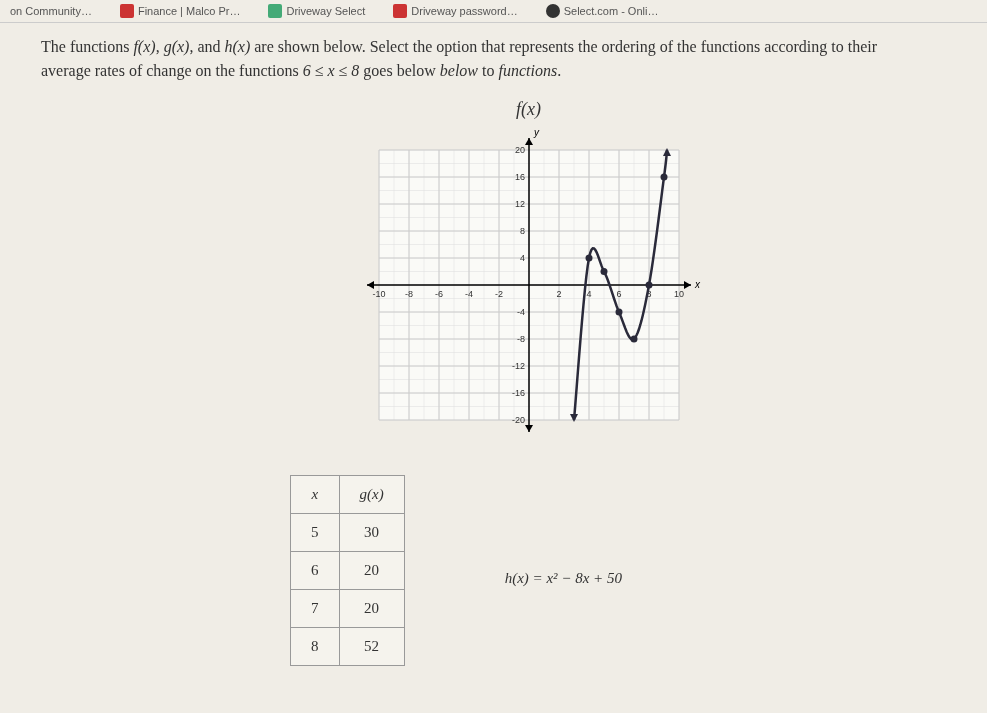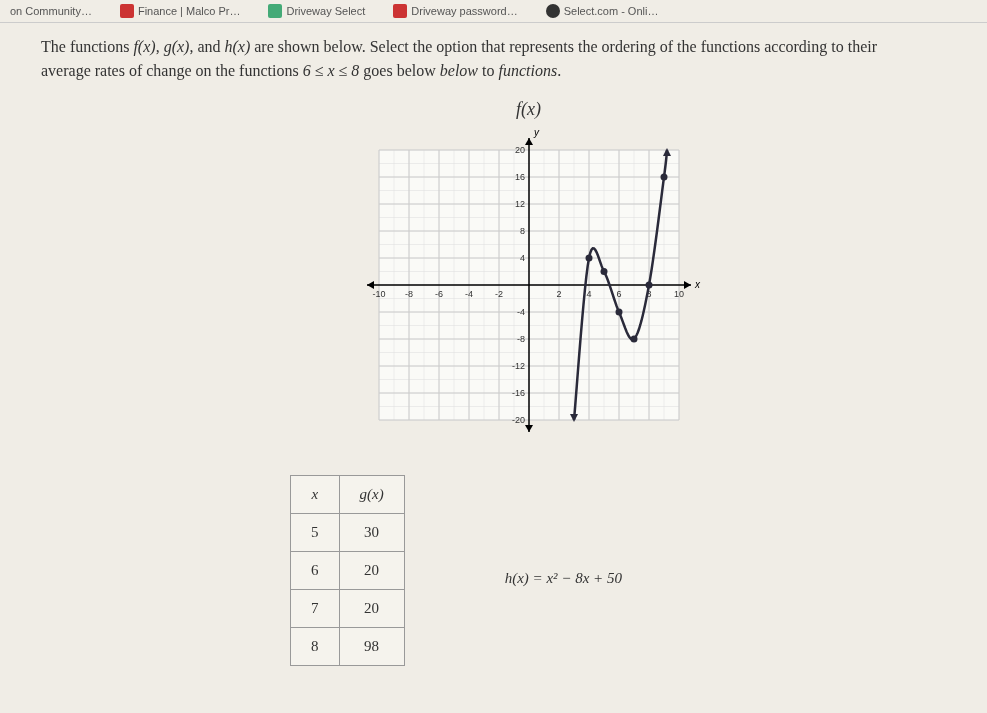--- a/index.html
+++ b/index.html
@@ -218,18 +218,18 @@
     <tr>
           <td>6</td>
           <td>20</td>
         </tr>
     <tr>
           <td>7</td>
           <td>20</td>
         </tr>
     <tr>
           <td>8</td>
-          <td>98</td>
+          <td>52</td>
         </tr>
   </tbody>
     </table>
   <div class="hfunc">h(x) = x² − 8x + 50</div>
 </div>
 
 </body></html>

